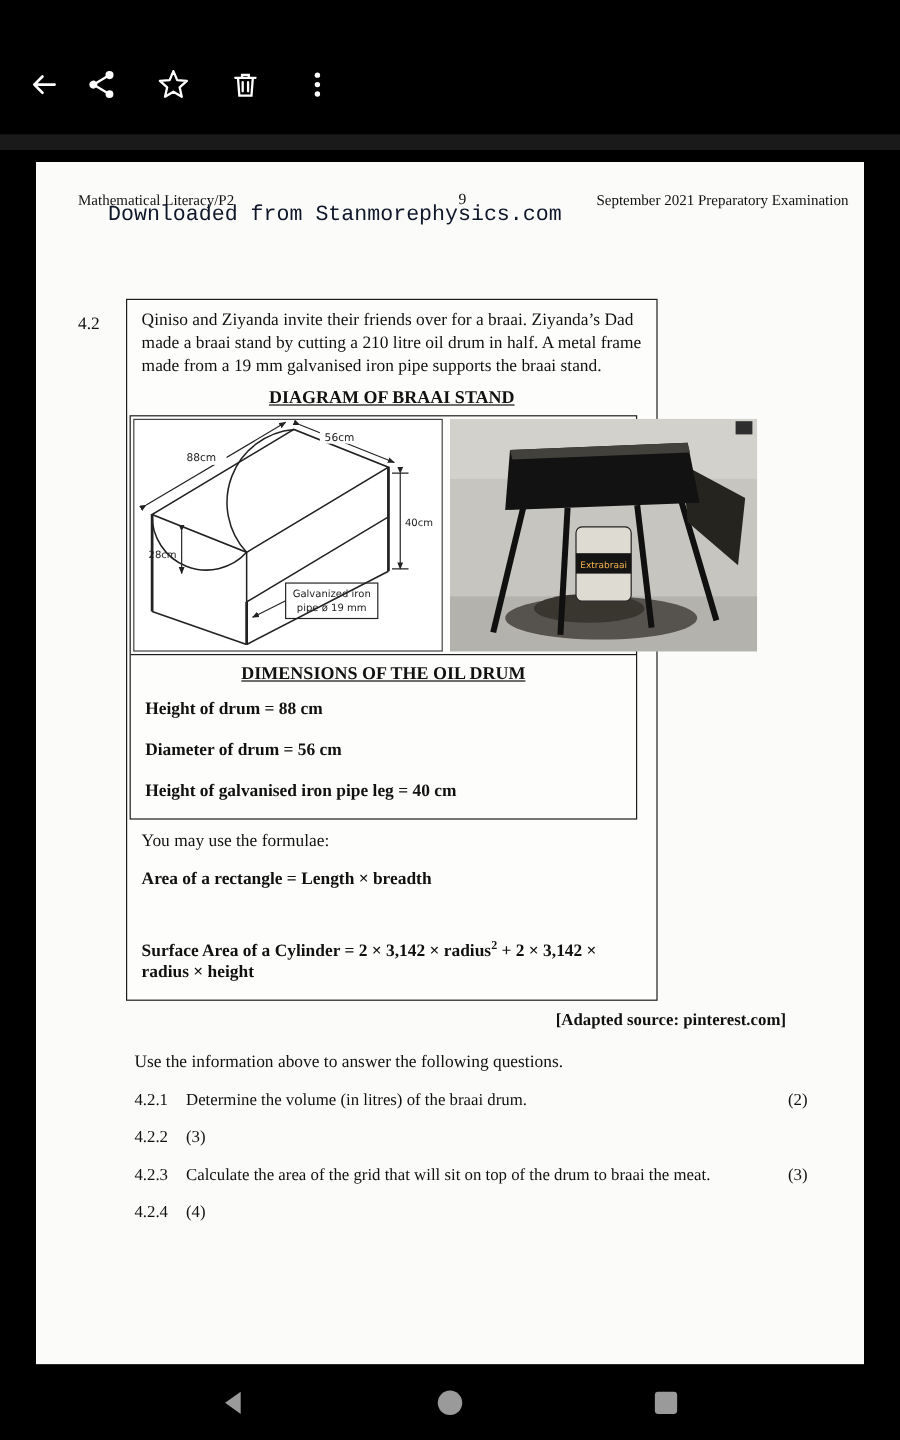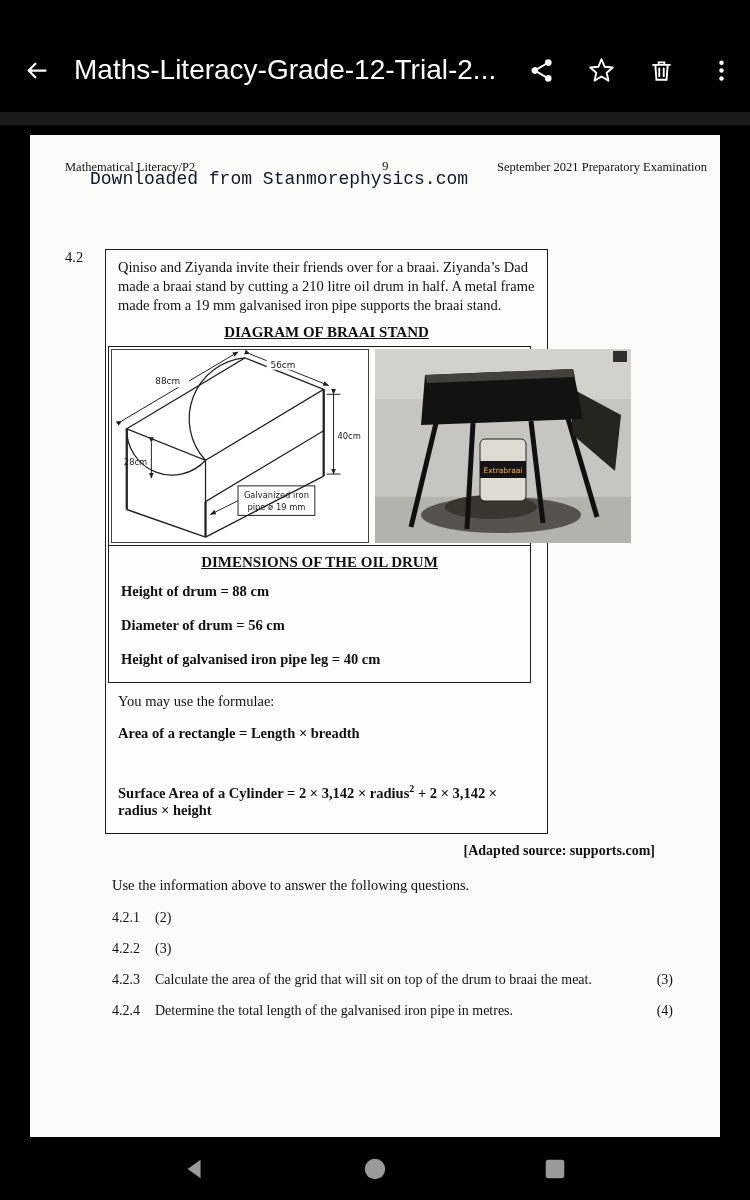--- a/index.html
+++ b/index.html
@@ -36,21 +36,21 @@
   }
   .hdr-left  { position:absolute; left:35px;  top:25px; font-size:12.5px; }
   .hdr-page  { position:absolute; left:352px; top:23px; font-size:13px; }
   .hdr-right { position:absolute; right:13px; top:25px; font-size:12.5px; }
   .watermark {
     position:absolute; left:60px; top:34px;
     font-family:Liberation Mono, monospace; font-size:18px; color:#0f172a;
   }
 
   .content { position:absolute; top:108px; left:0; width:690px; }
-  .qnum { position:absolute; left:35px; top:6px; font-size:14.5px; }
+  .qnum { position:absolute; left:35px; top:19px; font-size:14.5px; }
 
   .res-box { margin:6px 0 0 75px; width:443px; border:1.7px solid #1d1d1d; background:#fdfdfb; }
   .intro { padding:8px 12px 2px 12px; font-size:14.5px; line-height:1.32; }
   .diagram-title { text-align:center; font-weight:bold; text-decoration:underline; font-size:15px; margin:7px 0 5px 0; }
 
   .inner-box { margin:0 16px 0 2px; border:1.3px solid #1d1d1d; }
   .images-row { display:flex; padding:2px; border-bottom:1.3px solid #1d1d1d; }
   .drawing { width:258px; height:194px; border:1px solid #444; background:#fff; flex:0 0 auto; }
   .photo   { width:256px; height:194px; margin-left:6px; flex:0 0 auto; }
 
@@ -85,21 +85,20 @@
 <body>
 
 <div class="status-bar"></div>
 
 <div class="app-bar">
   <div class="icon-btn" style="margin-left:12px;">
     <svg viewBox="0 0 24 24">
       <path d="M20 12H5M11 18l-6-6 6-6" fill="none" stroke="#fff" stroke-width="2" stroke-linecap="round" stroke-linejoin="round"></path>
     </svg>
   </div>
-  <div class="app-title">Maths-Literacy-Grade-12-Trial-2...</div>
   <div class="app-actions">
     <div class="icon-btn">
       <svg viewBox="0 0 24 24">
         <path d="M18 16.1c-.76 0-1.44.3-1.96.77l-7.13-4.15c.05-.23.09-.47.09-.72s-.04-.49-.09-.72l7.05-4.11c.54.5 1.25.81 2.04.81a3 3 0 1 0-3-3c0 .25.04.49.09.72L8.04 9.81A2.99 2.99 0 0 0 3 12a3 3 0 0 0 5.04 2.19l7.12 4.16c-.05.21-.08.43-.08.65a2.92 2.92 0 1 0 2.92-2.9z" fill="#fff"></path>
       </svg>
     </div>
     <div class="icon-btn">
       <svg viewBox="0 0 24 24">
         <path d="M12 17.3l6.2 3.7-1.6-7 5.4-4.7-7.2-.6L12 2 9.2 8.7 2 9.3l5.4 4.7-1.6 7z" fill="none" stroke="#fff" stroke-width="1.7" stroke-linejoin="round"></path>
       </svg>
@@ -213,40 +212,40 @@
         </div>
       </div>
 
       <div class="formulae">
         <div class="formulae-intro">You may use the formulae:</div>
         <div class="formula">Area of a rectangle = Length × breadth</div>
         <div class="formula"><span>Surface Area of a Cylinder = 2 × 3,142 × radius</span><sup>2</sup><span> + 2 × 3,142 × radius × height</span></div>
       </div>
     </div>
 
-    <div class="source-line">[Adapted source: supports.com]</div>
+    <div class="source-line">[Adapted source: pinterest.com]</div>
     <div class="instruction">Use the information above to answer the following questions.</div>
 
     <div class="q-items">
       <div class="q-row">
         <div class="q-num">4.2.1</div>
+        <div class="q-text">Determine the volume (in litres) of the braai drum.</div>
         <div class="q-marks">(2)</div>
       </div>
       <div class="q-row">
         <div class="q-num">4.2.2</div>
         <div class="q-marks">(3)</div>
       </div>
       <div class="q-row">
         <div class="q-num">4.2.3</div>
         <div class="q-text">Calculate the area of the grid that will sit on top of the drum to braai the meat.</div>
         <div class="q-marks">(3)</div>
       </div>
       <div class="q-row">
         <div class="q-num">4.2.4</div>
-        <div class="q-text">Determine the total length of the galvanised iron pipe in metres.</div>
         <div class="q-marks">(4)</div>
       </div>
     </div>
   </div>
 </div>
 
 <div class="nav-bar">
   <div class="nav-btn">
     <svg viewBox="0 0 28 28">
       <polygon points="20,4 6,14 20,24" fill="#9a9a9a"></polygon>

